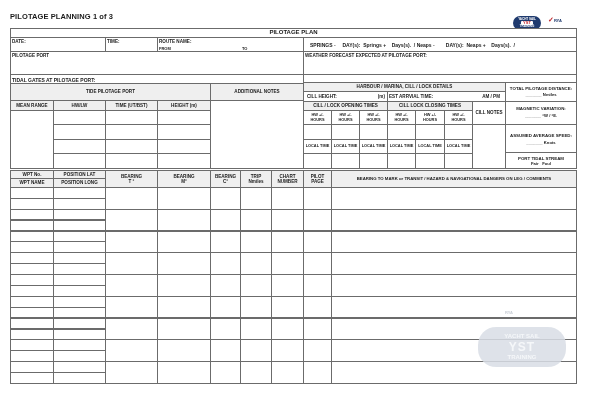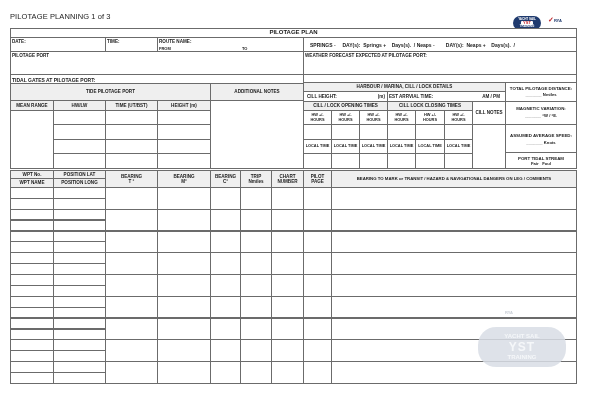--- a/index.html
+++ b/index.html
@@ -1,19 +1,19 @@
 <!DOCTYPE html>
 <html><head>
 <meta charset="utf-8">
 <style>
   html, body { margin:0; padding:0; background:#ffffff; }
   body { width:600px; height:401px; position:relative; overflow:hidden;
          font-family:"Liberation Sans", sans-serif; color:#1a1a1a; }
   .abs { position:absolute; box-sizing:border-box; }
-  .title { left:10px; top:12px; font-size:7.5px; font-weight:normal; letter-spacing:0.1px; }
+  .title { left:10px; top:12px; font-size:7.5px; font-weight:bold; letter-spacing:0.1px; }
   .cell { position:absolute; box-sizing:border-box; border:0.8px solid #6b6b6b; background:#fff; }
   .shade { background:#efefef; }
   .lbl { position:absolute; font-size:4.6px; font-weight:bold; white-space:nowrap; line-height:1; }
   .lbl-sm { position:absolute; font-size:3.9px; font-weight:bold; white-space:nowrap; line-height:1.15; text-align:center; }
   .ctr { display:flex; align-items:center; justify-content:center; text-align:center; }
   .ctr span { font-size:4.6px; font-weight:bold; line-height:1.2; }
   .ctr.small span { font-size:3.9px; }
   .logo-yst { position:absolute; left:513px; top:16px; width:28px; height:14px; border-radius:7px;
               background:#1f3a6e; color:#fff; font-size:3px; font-weight:bold;
               display:flex; flex-direction:column; align-items:center; justify-content:center; line-height:1.1; }

